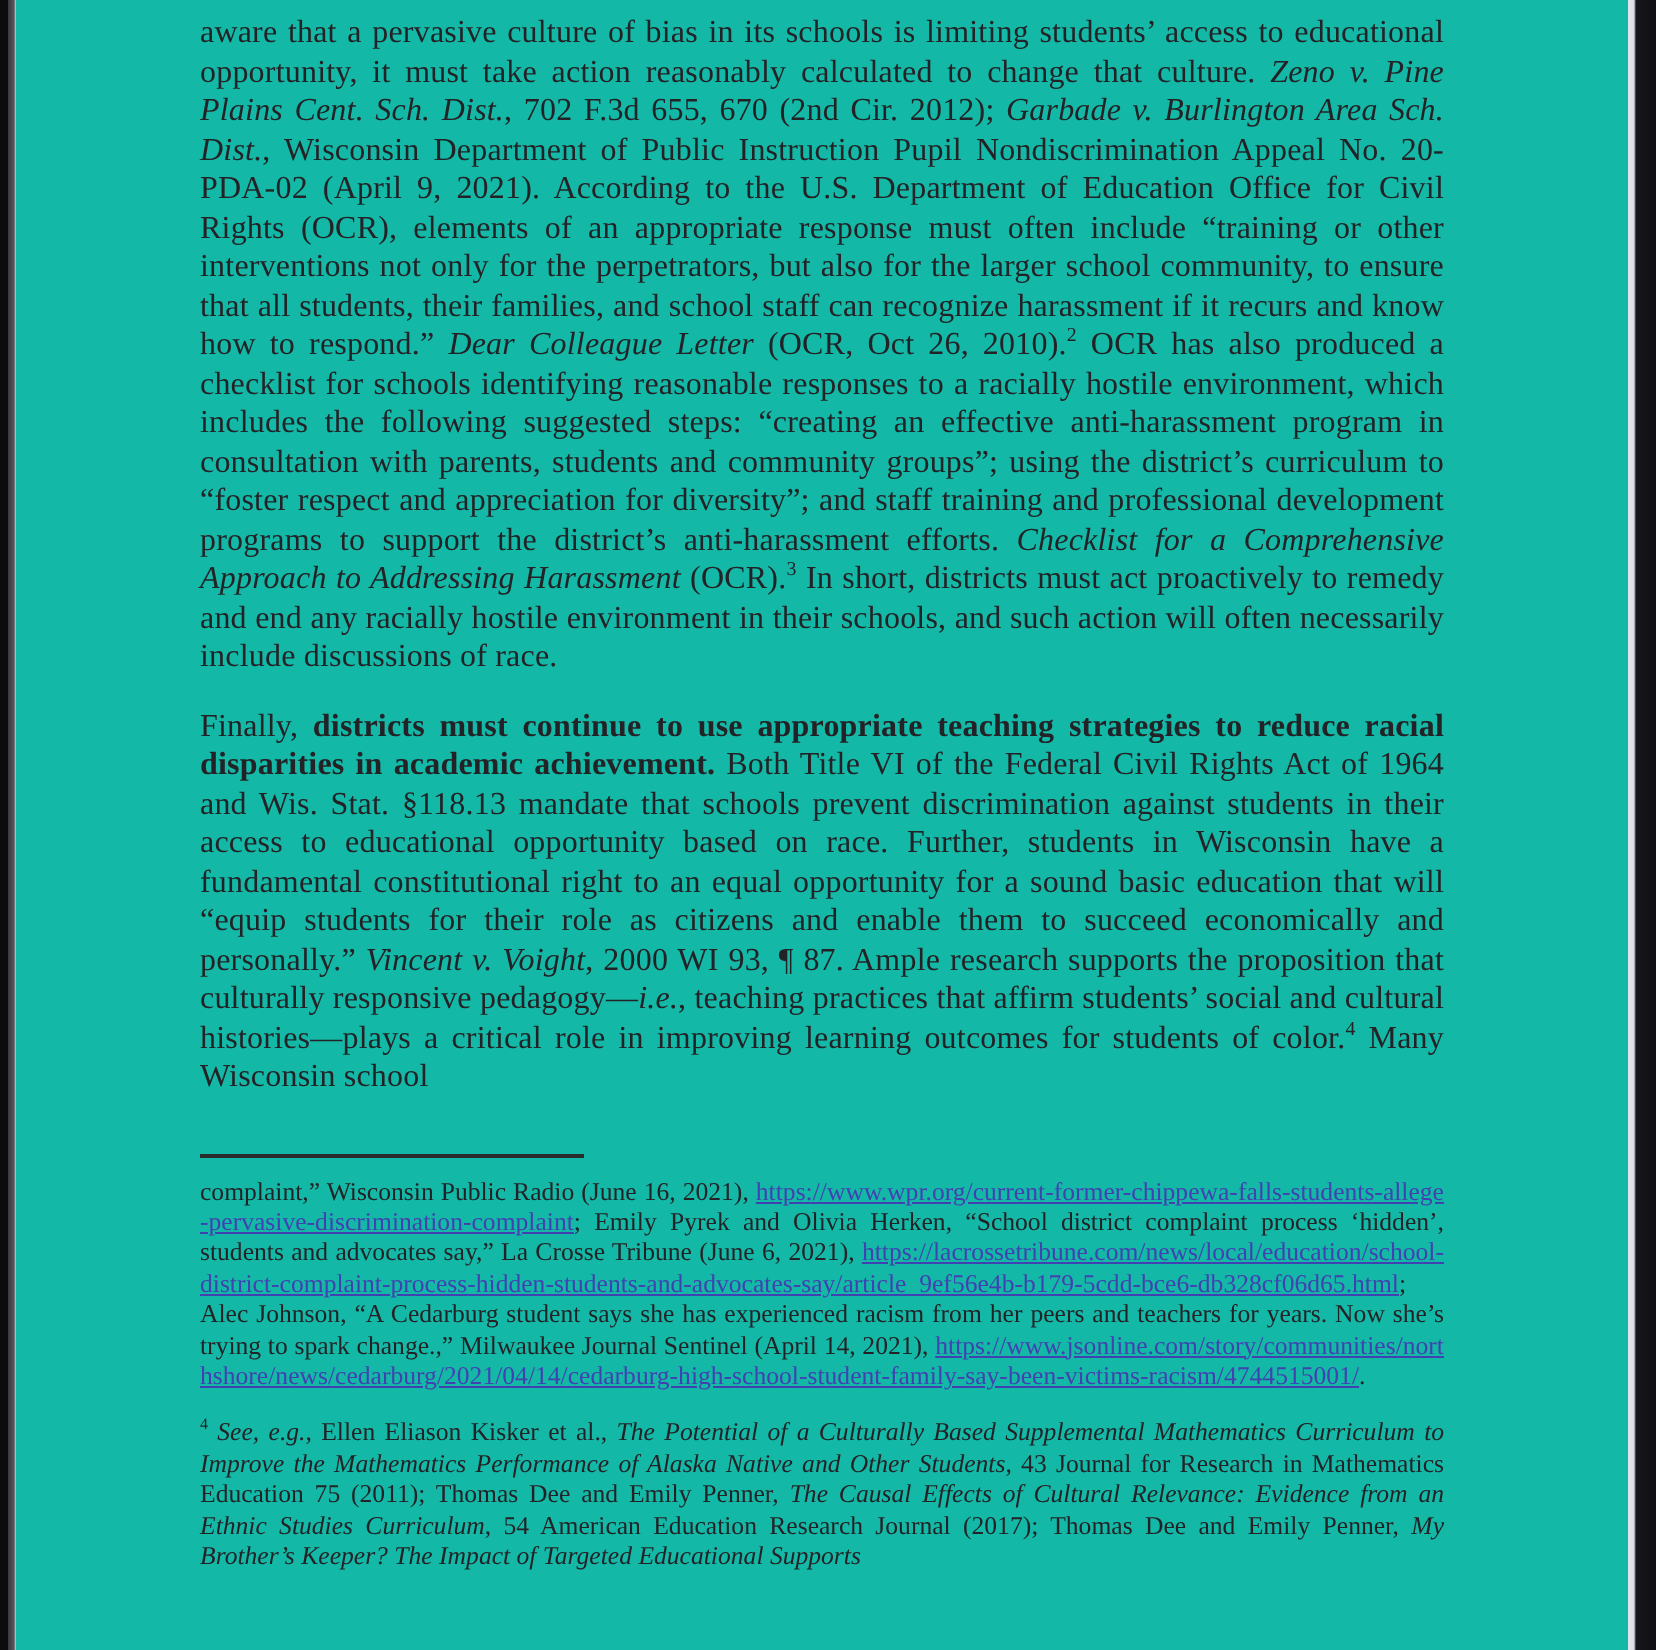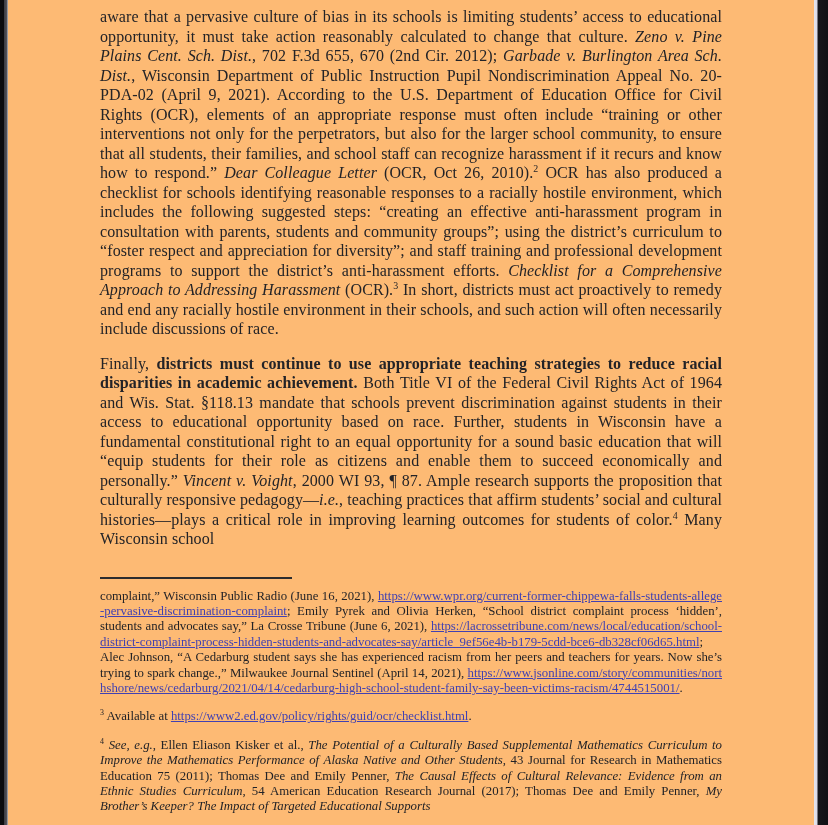--- a/index.html
+++ b/index.html
@@ -17,21 +17,21 @@
   .edge-left {
     position: absolute; left: 0; top: 0; bottom: 0; width: 8px;
     background: linear-gradient(90deg, #0c0c0e 0px, #0c0c0e 4px, #3a3a40 4px, #55555c 7px, #d9d9da 8px);
   }
   .edge-right {
     position: absolute; right: 0; top: 0; bottom: 0; width: 14px;
     background: linear-gradient(90deg, #e6e6ef 0px, #dcdce8 3px, #16161a 4px, #101014 14px);
   }
   .page {
     position: absolute; left: 8px; right: 14px; top: 0; bottom: 0;
-    background: #fdba74;
+    background: #14b8a6;
     padding: 7px 92px 0 92px;
     color: #232327;
   }
   .para {
     text-align: justify;
     font-size: 16px;
     line-height: 19.5px;
     letter-spacing: 0.1px;
   }
   .para + .para { margin-top: 15px; }
@@ -71,17 +71,16 @@
   <div class="page">
     <div>
       <p class="para"><span>aware that a pervasive culture of bias in its schools is limiting students’ access to educational opportunity, it must take action reasonably calculated to change that culture. </span><span class="i">Zeno v. Pine Plains Cent. Sch. Dist.</span><span>, 702 F.3d 655, 670 (2nd Cir. 2012); </span><span class="i">Garbade v. Burlington Area Sch. Dist.</span><span>, Wisconsin Department of Public Instruction Pupil Nondiscrimination Appeal No. 20-PDA-02 (April 9, 2021). According to the U.S. Department of Education Office for Civil Rights (OCR), elements of an appropriate response must often include “training or other interventions not only for the perpetrators, but also for the larger school community, to ensure that all students, their families, and school staff can recognize harassment if it recurs and know how to respond.” </span><span class="i">Dear Colleague Letter</span><span> (OCR, Oct 26, 2010).</span><span class="sup">2</span><span> OCR has also produced a checklist for schools identifying reasonable responses to a racially hostile environment, which includes the following suggested steps: “creating an effective anti-harassment program in consultation with parents, students and community groups”; using the district’s curriculum to “foster respect and appreciation for diversity”; and staff training and professional development programs to support the district’s anti-harassment efforts. </span><span class="i">Checklist for a Comprehensive Approach to Addressing Harassment</span><span> (OCR).</span><span class="sup">3</span><span> In short, districts must act proactively to remedy and end any racially hostile environment in their schools, and such action will often necessarily include discussions of race.</span></p>
       <p class="para"><span>Finally, </span><span class="b">districts must continue to use appropriate teaching strategies to reduce racial disparities in academic achievement.</span><span> Both Title VI of the Federal Civil Rights Act of 1964 and Wis. Stat. §118.13 mandate that schools prevent discrimination against students in their access to educational opportunity based on race. Further, students in Wisconsin have a fundamental constitutional right to an equal opportunity for a sound basic education that will “equip students for their role as citizens and enable them to succeed economically and personally.” </span><span class="i">Vincent v. Voight</span><span>, 2000 WI 93, ¶ 87. Ample research supports the proposition that culturally responsive pedagogy—</span><span class="i">i.e.</span><span>, teaching practices that affirm students’ social and cultural histories—plays a critical role in improving learning outcomes for students of color.</span><span class="sup">4</span><span> Many Wisconsin school</span></p>
     </div>
 
     <div class="fn-sep"></div>
 
     <div>
       <p class="fn"><span>complaint,” Wisconsin Public Radio (June 16, 2021), </span><a class="link">https://www.wpr.org/current-former-chippewa-falls-students-allege-pervasive-discrimination-complaint</a><span>; Emily Pyrek and Olivia Herken, “School district complaint process ‘hidden’, students and advocates say,” La Crosse Tribune (June 6, 2021), </span><a class="link">https://lacrossetribune.com/news/local/education/school-district-complaint-process-hidden-students-and-advocates-say/article_9ef56e4b-b179-5cdd-bce6-db328cf06d65.html</a><span>; Alec Johnson, “A Cedarburg student says she has experienced racism from her peers and teachers for years. Now she’s trying to spark change.,” Milwaukee Journal Sentinel (April 14, 2021), </span><a class="link">https://www.jsonline.com/story/communities/northshore/news/cedarburg/2021/04/14/cedarburg-high-school-student-family-say-been-victims-racism/4744515001/</a><span>.</span></p>
-      <p class="fn"><span class="sup">3</span><span> Available at </span><a class="link">https://www2.ed.gov/policy/rights/guid/ocr/checklist.html</a><span>.</span></p>
       <p class="fn"><span class="sup">4</span><span> </span><span class="i">See, e.g.</span><span>, Ellen Eliason Kisker et al., </span><span class="i">The Potential of a Culturally Based Supplemental Mathematics Curriculum to Improve the Mathematics Performance of Alaska Native and Other Students</span><span>, 43 Journal for Research in Mathematics Education 75 (2011); Thomas Dee and Emily Penner, </span><span class="i">The Causal Effects of Cultural Relevance: Evidence from an Ethnic Studies Curriculum</span><span>, 54 American Education Research Journal (2017); Thomas Dee and Emily Penner, </span><span class="i">My Brother’s Keeper? The Impact of Targeted Educational Supports</span></p>
     </div>
   </div>
 </div>
 
 </body></html>

